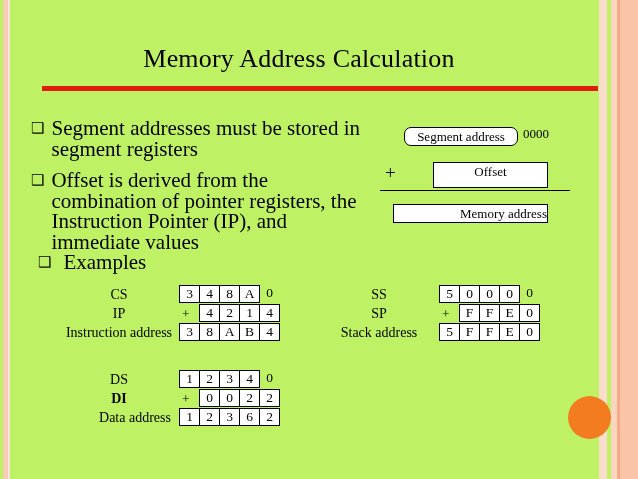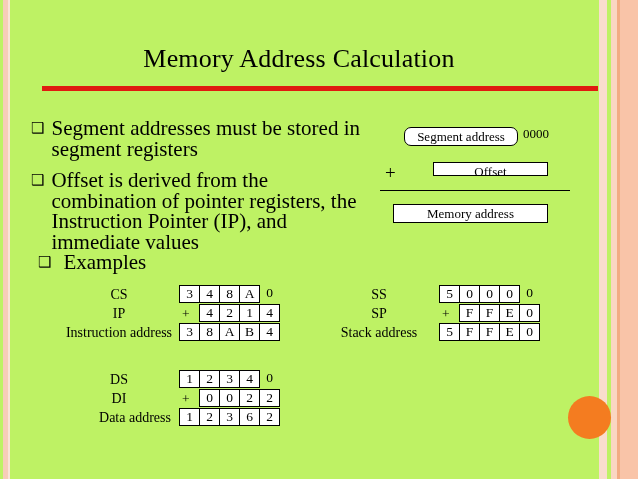--- a/index.html
+++ b/index.html
@@ -106,23 +106,23 @@
     border: 1px solid #000;
     box-sizing: border-box;
     text-align: center;
     font-size: 13px;
     line-height: 17px;
     background: #fff;
   }
   #seg-box   { left: 404px; top: 127px; width: 114px; height: 19px; border-radius: 7px; }
   #seg-zeros { position: absolute; left: 523px; top: 126px; font-size: 13px; }
   #plus-sign { position: absolute; left: 385px; top: 163px; font-size: 19px; line-height: 19px; }
-  #off-box   { left: 433px; top: 162px; width: 115px; height: 14px; }
+  #off-box   { left: 433px; top: 162px; width: 115px; height: 26px; }
   #sum-rule  { position: absolute; left: 380px; top: 190px; width: 190px; height: 1px; background: #000; }
-  #mem-box   { left: 393px; top: 204px; width: 155px; height: 19px; }
+  #mem-box   { left: 393px; top: 204px; width: 155px; height: 19px; text-align: right; }
 
   
   .ex { position: absolute; }
   .ex .lbl {
     position: absolute;
     text-align: center;
     font-size: 14px;
     line-height: 18px;
     white-space: nowrap;
   }
@@ -245,21 +245,21 @@
     </div>
   <div class="ex" id="ex-ds">
       <div class="lbl" style="left: 0px; top: 0px; width: 118px;">DS</div>
       <div class="cellrow" style="left: 120px; top: 0px;">
         <div class="cell">1</div>
         <div class="cell">2</div>
         <div class="cell">3</div>
         <div class="cell">4</div>
         <div class="cell blank">0</div>
       </div>
-      <div class="lbl" style="left: 0px; top: 19px; width: 118px;">DI</div>
+      <div class="lbl" style="left: 0px; top: 19px; width: 118px; font-weight: bold;">DI</div>
       <div class="plus" style="left: 122px; top: 19px;">+</div>
       <div class="cellrow" style="left: 120px; top: 19px;">
         <div class="cell blank"></div>
         <div class="cell">0</div>
         <div class="cell">0</div>
         <div class="cell">2</div>
         <div class="cell">2</div>
       </div>
       <div class="lbl" style="left: 16px; top: 38px; width: 118px;">Data address</div>
       <div class="cellrow" style="left: 120px; top: 38px;">

